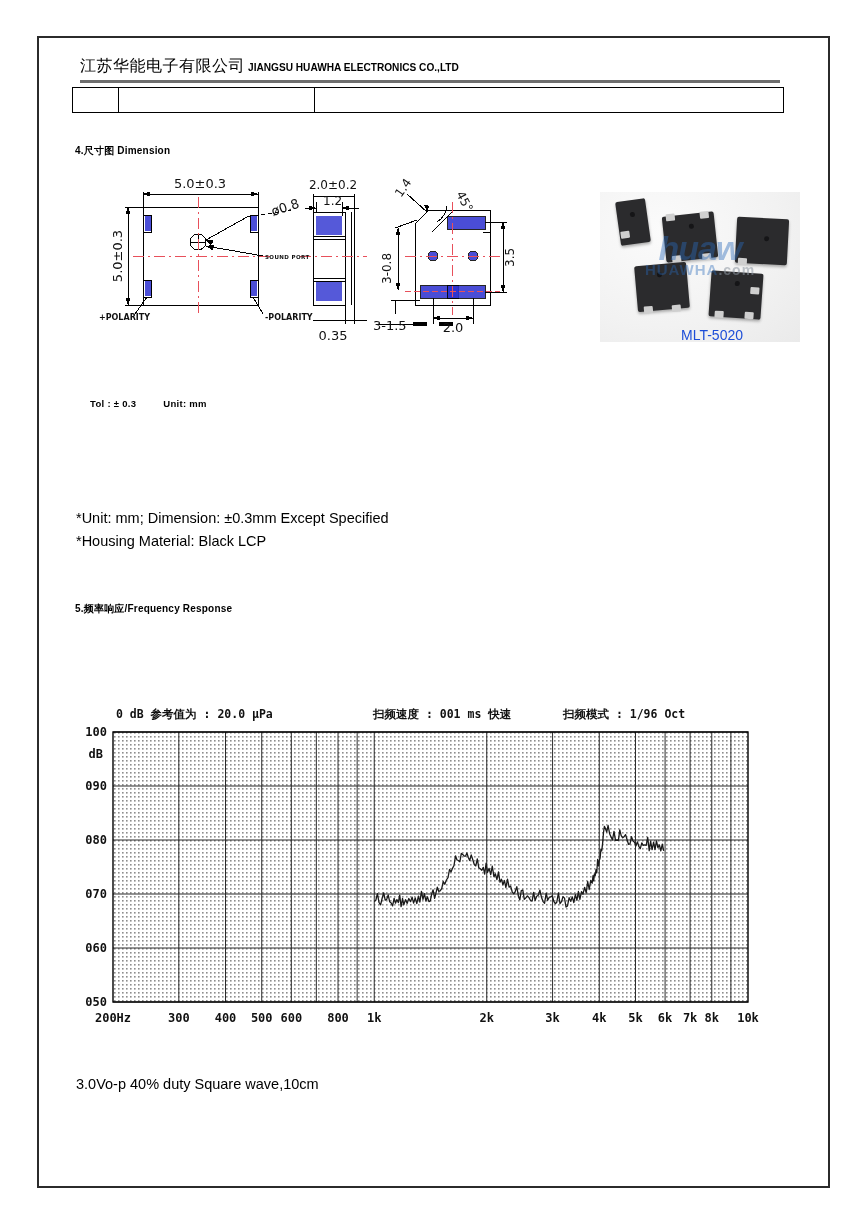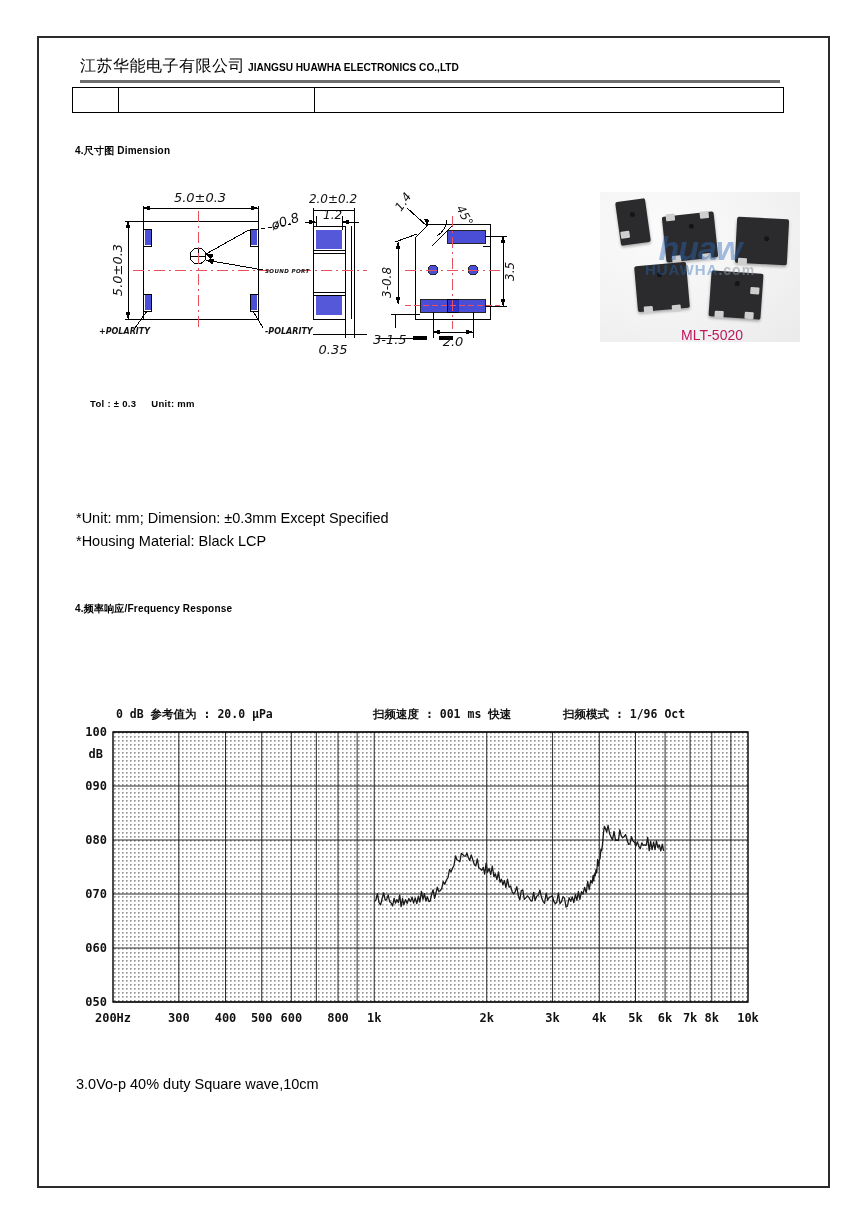--- a/index.html
+++ b/index.html
@@ -30,24 +30,24 @@
   #sec4{left:75px;top:144px;}
   #sec5{left:75px;top:602px;}
 
   
   .para{position:absolute;font-size:14.5px;line-height:23px;white-space:nowrap;}
   #p-unit{left:76px;top:507px;}
   #p-house{left:76px;top:530px;}
   #p-drive{left:76px;top:1073px;}
   .tolnote{position:absolute;left:90px;top:398px;font-size:9.5px;font-weight:bold;
            letter-spacing:.3px;}
-  .tolnote span{margin-right:12px;}
-
-  
-  .drawing{position:absolute;left:95px;top:186px;width:470px;height:180px;font-style:italic;}
+  .tolnote span{margin-right:24px;}
+
+  
+  .drawing{position:absolute;left:95px;top:172px;width:470px;height:180px;}
   .drawing svg{display:block;}
 
   
   .photo{position:absolute;left:600px;top:192px;width:200px;height:150px;
          background:
             radial-gradient(ellipse at 30% 25%,#fbfbfb 0%,#f2f2f2 60%,#eaeaea 100%);
          overflow:hidden;}
   .chip{position:absolute;background:#2b2b2d;border-radius:2px;
         box-shadow:0 2px 3px rgba(0,0,0,.30);}
   .chip .hole{position:absolute;width:5px;height:5px;border-radius:50%;
@@ -55,21 +55,21 @@
   .chip .pad{position:absolute;background:#cfcfcf;border-radius:1px;}
   .wm{position:absolute;left:12px;top:32px;width:176px;height:62px;
       display:flex;flex-direction:column;align-items:center;justify-content:center;
       pointer-events:none;}
   .wm-main{font-size:34px;font-weight:bold;font-style:italic;letter-spacing:-1px;
            color:rgba(40,105,185,.42);line-height:30px;}
   .wm-sub{font-size:15px;font-weight:bold;color:rgba(40,105,185,.40);
           letter-spacing:1px;margin-top:-2px;}
   .wm-sub small{font-size:14px;color:rgba(140,150,160,.55);}
   .photo-cap{position:absolute;left:600px;top:327px;width:224px;text-align:center;
-             font-size:14px;color:#be185d;}
+             font-size:14px;color:#1d4ed8;}
 
   
   .chart{position:absolute;left:78px;top:700px;width:690px;height:330px;}
   .chart svg{display:block;}
   .ch-txt{font-family:"DejaVu Sans Mono","Liberation Mono",monospace;
           font-weight:bold;fill:#111;}
 </style>
 </head>
 <body>
 
@@ -267,21 +267,21 @@
     <div class="wm-sub">
       <span>HUAWHA</span><small>.com</small>
     </div>
   </div>
 </div>
 <div class="photo-cap">MLT-5020</div>
 
 <div class="para" id="p-unit">*Unit: mm; Dimension:  ±0.3mm Except Specified</div>
 <div class="para" id="p-house">*Housing Material: Black LCP</div>
 
-<div class="sec-title" id="sec5">4.频率响应/Frequency Response</div>
+<div class="sec-title" id="sec5">5.频率响应/Frequency Response</div>
 
 <div class="chart">
   <svg id="fr-svg" width="690" height="330" viewBox="0 0 690 330">
       <text x="38" y="18" class="ch-txt" font-size="11.5"><tspan>0 dB 参考值为 : 20.0 μPa</tspan><tspan x="295">扫频速度 : 001 ms 快速</tspan><tspan x="485">扫频模式 : 1/96  Oct</tspan></text>
       <defs>
         <pattern id="dots" width="4" height="4" patternUnits="userSpaceOnUse">
           <rect width="1.6" height="1.6" x="0" y="0" fill="#8d8d8d"></rect>
         </pattern>
       </defs>
       <rect x="35" y="32" width="635" height="270" fill="url(#dots)"></rect>

